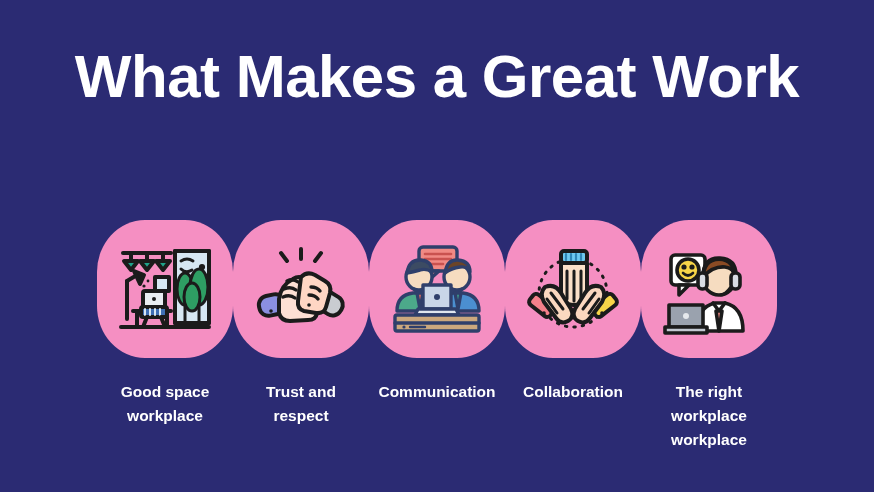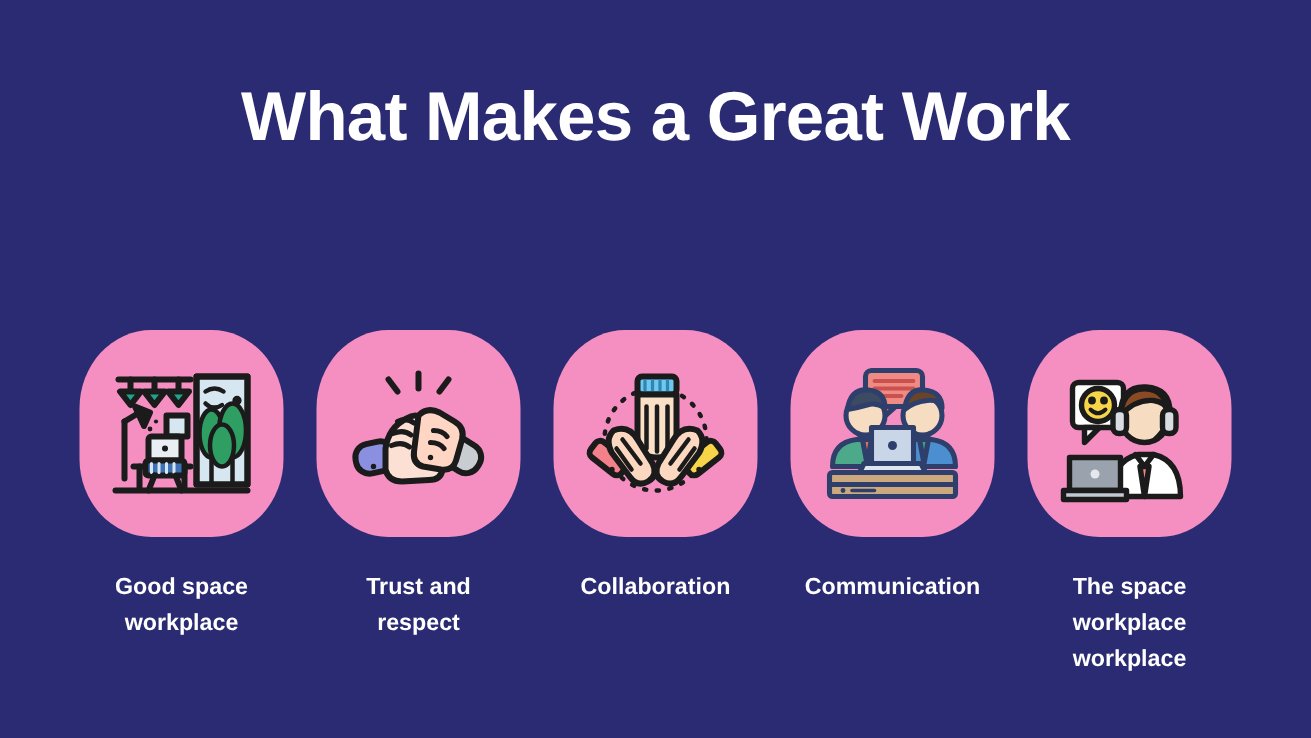--- a/index.html
+++ b/index.html
@@ -21,38 +21,37 @@
     background: #2b2b73;
     box-sizing: border-box;
   }
   .title {
     position: absolute;
     top: 46px;
     left: 0;
     width: 874px;
     text-align: center;
     color: #ffffff;
-    font-size: 46px;
+    font-size: 60px;
     font-weight: bold;
     line-height: 62px;
     letter-spacing: -0.5px;
     font-family: "Liberation Sans", sans-serif;
   }
   .title .line {
     display: block;
   }
   .cards {
     position: absolute;
     top: 220px;
     left: 0;
     width: 874px;
     display: flex;
     justify-content: center;
     align-items: flex-start;
-    gap: 22px;
   }
   .card {
     width: 136px;
     display: flex;
     flex-direction: column;
     align-items: center;
   }
   .tile {
     width: 136px;
     height: 138px;
@@ -194,20 +193,61 @@
       </div>
       <div class="caption">
         <span>Trust and</span><br>
         <span>respect</span>
       </div>
     </div>
 
     <div class="card">
       <div class="tile">
         <svg width="104" height="104" viewBox="0 0 104 104">
+          <g stroke="#2f3f6b" stroke-width="3.4" stroke-linecap="round" stroke-linejoin="round">
+
+            <rect x="34" y="10" width="38" height="24" rx="4" fill="#f08a84"></rect>
+            <path d="M46 34 l-2 9 l10 -9 z" fill="#f08a84"></path>
+            <g stroke="#c9524f" stroke-width="2.6">
+              <line x1="40" y1="17" x2="66" y2="17"></line>
+              <line x1="40" y1="22" x2="66" y2="22"></line>
+              <line x1="40" y1="27" x2="58" y2="27"></line>
+            </g>
+
+            <path d="M12 74 q0 -16 16 -18 l12 0 q16 2 16 18 z" fill="#4ca98a"></path>
+            <circle cx="34" cy="40" r="13" fill="#f6dcc0"></circle>
+            <path d="M22 36 q2 -14 14 -13 q11 1 11 12 q-6 -4 -12 -2 q-7 2 -13 3 z" fill="#3c4b63"></path>
+            <path d="M29 52 l5 5 l5 -5" fill="none"></path>
+            <path d="M32 56 l3 16 l3 -16 z" fill="#de6d61"></path>
+
+            <path d="M52 74 q0 -16 16 -18 l10 0 q16 2 16 18 z" fill="#4b8fd0"></path>
+            <circle cx="72" cy="40" r="13" fill="#f6dcc0"></circle>
+            <path d="M60 36 q2 -14 13 -13 q12 1 12 12 q-2 -6 -10 -5 q-9 1 -15 6 z" fill="#6b4428"></path>
+            <path d="M67 52 l5 5 l5 -5" fill="none"></path>
+            <path d="M70 56 l3 16 l3 -16 z" fill="#3f9e8c"></path>
+
+            <path d="M38 48 h28 v24 h-28 z" fill="#c9d6e8"></path>
+            <circle cx="52" cy="60" r="3" fill="#2f3f6b" stroke="none"></circle>
+            <path d="M33 72 h38 l3 6 h-44 z" fill="#dfe6f0"></path>
+
+            <rect x="10" y="78" width="84" height="16" rx="2" fill="#cba87e"></rect>
+            <line x1="10" y1="86" x2="94" y2="86"></line>
+            <circle cx="19" cy="90" r="1.6" fill="#2f3f6b" stroke="none"></circle>
+            <line x1="25" y1="90" x2="40" y2="90" stroke-width="2.4"></line>
+          </g>
+        </svg>
+      </div>
+      <div class="caption">
+        <span>Communication</span>
+      </div>
+    </div>
+
+    <div class="card">
+      <div class="tile">
+        <svg width="104" height="104" viewBox="0 0 104 104">
           <g stroke="#1b1b1b" stroke-width="4" stroke-linecap="round" stroke-linejoin="round">
 
             <circle cx="52" cy="56" r="34" fill="none" stroke="#1b1b1b" stroke-width="3" stroke-dasharray="1.5 7"></circle>
 
             <rect x="40" y="14" width="26" height="12" rx="3" fill="#6fc9ef"></rect>
             <g stroke="#2f86b5" stroke-width="2.2">
               <line x1="45" y1="17" x2="45" y2="23"></line>
               <line x1="50" y1="17" x2="50" y2="23"></line>
               <line x1="55" y1="17" x2="55" y2="23"></line>
               <line x1="60" y1="17" x2="60" y2="23"></line>
@@ -232,61 +272,20 @@
             <g fill="none" stroke-width="3">
               <line x1="74" y1="56" x2="62" y2="72"></line>
               <line x1="78" y1="62" x2="68" y2="76"></line>
             </g>
             <circle cx="81" cy="76" r="1.8" fill="#1b1b1b" stroke="none"></circle>
           </g>
         </svg>
       </div>
       <div class="caption">
         <span>Collaboration</span>
-      </div>
-    </div>
-
-    <div class="card">
-      <div class="tile">
-        <svg width="104" height="104" viewBox="0 0 104 104">
-          <g stroke="#2f3f6b" stroke-width="3.4" stroke-linecap="round" stroke-linejoin="round">
-
-            <rect x="34" y="10" width="38" height="24" rx="4" fill="#f08a84"></rect>
-            <path d="M46 34 l-2 9 l10 -9 z" fill="#f08a84"></path>
-            <g stroke="#c9524f" stroke-width="2.6">
-              <line x1="40" y1="17" x2="66" y2="17"></line>
-              <line x1="40" y1="22" x2="66" y2="22"></line>
-              <line x1="40" y1="27" x2="58" y2="27"></line>
-            </g>
-
-            <path d="M12 74 q0 -16 16 -18 l12 0 q16 2 16 18 z" fill="#4ca98a"></path>
-            <circle cx="34" cy="40" r="13" fill="#f6dcc0"></circle>
-            <path d="M22 36 q2 -14 14 -13 q11 1 11 12 q-6 -4 -12 -2 q-7 2 -13 3 z" fill="#3c4b63"></path>
-            <path d="M29 52 l5 5 l5 -5" fill="none"></path>
-            <path d="M32 56 l3 16 l3 -16 z" fill="#de6d61"></path>
-
-            <path d="M52 74 q0 -16 16 -18 l10 0 q16 2 16 18 z" fill="#4b8fd0"></path>
-            <circle cx="72" cy="40" r="13" fill="#f6dcc0"></circle>
-            <path d="M60 36 q2 -14 13 -13 q12 1 12 12 q-2 -6 -10 -5 q-9 1 -15 6 z" fill="#6b4428"></path>
-            <path d="M67 52 l5 5 l5 -5" fill="none"></path>
-            <path d="M70 56 l3 16 l3 -16 z" fill="#3f9e8c"></path>
-
-            <path d="M38 48 h28 v24 h-28 z" fill="#c9d6e8"></path>
-            <circle cx="52" cy="60" r="3" fill="#2f3f6b" stroke="none"></circle>
-            <path d="M33 72 h38 l3 6 h-44 z" fill="#dfe6f0"></path>
-
-            <rect x="10" y="78" width="84" height="16" rx="2" fill="#cba87e"></rect>
-            <line x1="10" y1="86" x2="94" y2="86"></line>
-            <circle cx="19" cy="90" r="1.6" fill="#2f3f6b" stroke="none"></circle>
-            <line x1="25" y1="90" x2="40" y2="90" stroke-width="2.4"></line>
-          </g>
-        </svg>
-      </div>
-      <div class="caption">
-        <span>Communication</span>
       </div>
     </div>
 
     <div class="card">
       <div class="tile">
         <svg width="104" height="104" viewBox="0 0 104 104">
           <g stroke="#1b1b1b" stroke-width="3.6" stroke-linecap="round" stroke-linejoin="round">
 
             <rect x="14" y="18" width="34" height="30" rx="4" fill="#ffffff"></rect>
             <path d="M22 48 l0 10 l10 -10 z" fill="#ffffff"></path>
@@ -311,20 +310,20 @@
             <path d="M56 66 l6 8 l6 -8" fill="none"></path>
             <path d="M59 74 l3 20 l3 -20 z" fill="#f08a84"></path>
 
             <path d="M12 68 h34 v22 h-34 z" fill="#9aa2ae"></path>
             <circle cx="29" cy="79" r="3" fill="#e5e8ec" stroke="none"></circle>
             <path d="M8 90 h42 v6 h-42 z" fill="#c3c9d2"></path>
           </g>
         </svg>
       </div>
       <div class="caption">
-        <span>The space</span><br>
+        <span>The right</span><br>
         <span>workplace</span><br>
         <span>workplace</span>
       </div>
     </div>
 
   </div>
 </div>
 
 </body></html>

